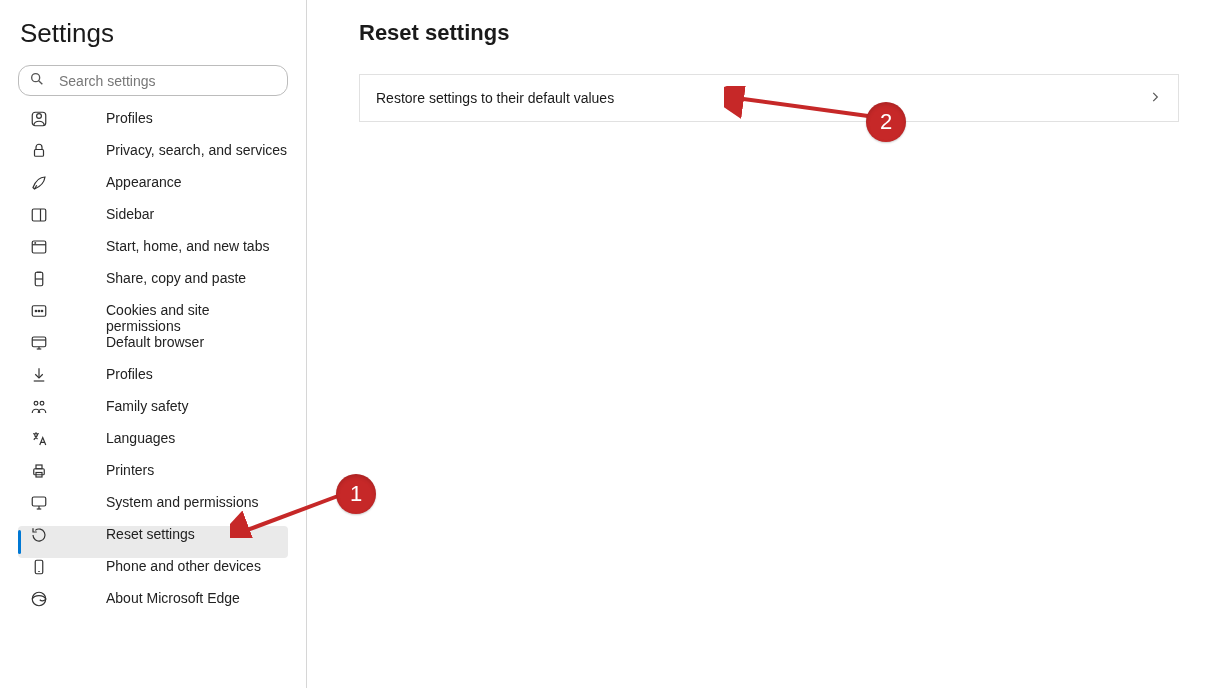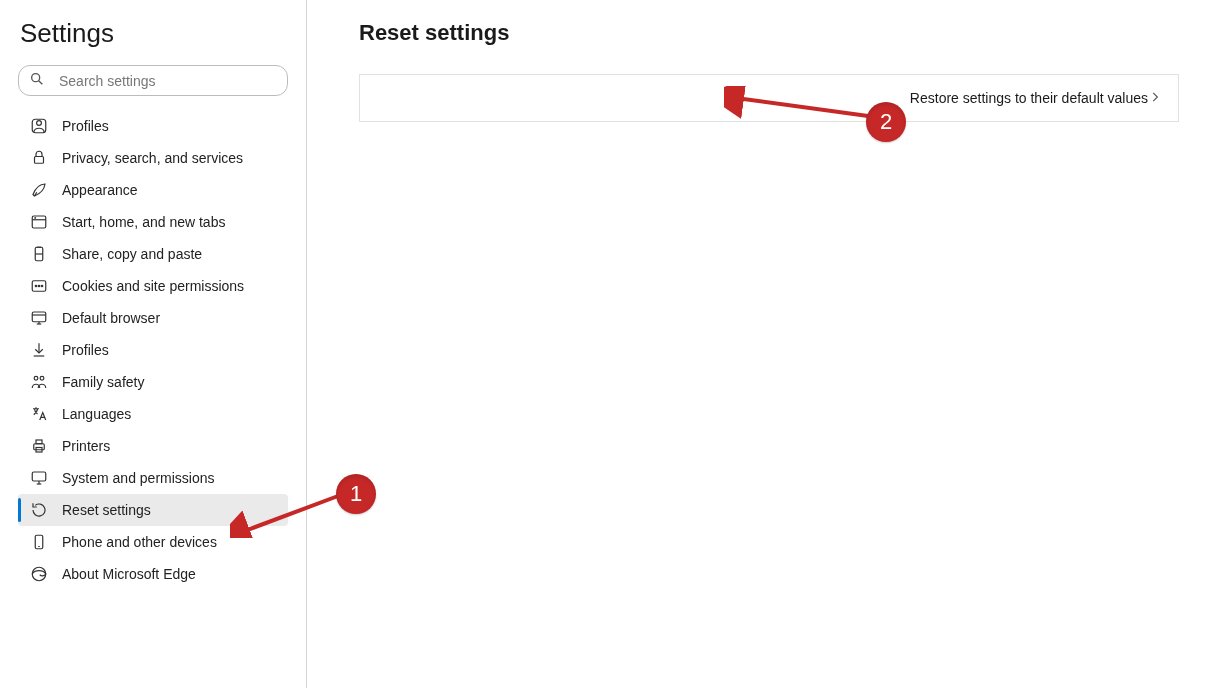--- a/index.html
+++ b/index.html
@@ -41,27 +41,27 @@
       flex: 1;
       margin-left: 14px;
       font-size: 14px;
       color: #333;
       background: transparent;
     }
     .search-box input::placeholder { color: #777; }
     .nav { list-style: none; padding: 0 18px 0 18px; }
     .nav-item {
       display: flex;
-      align-items: center;
       height: 32px;
       border-radius: 4px;
       cursor: pointer;
       padding-left: 12px;
       position: relative;
       color: #222;
+      gap: 44px;
     }
     .nav-item .icon {
       width: 18px;
       height: 18px;
       flex-shrink: 0;
       display: flex;
       align-items: center;
       justify-content: center;
       color: #333;
     }
@@ -78,21 +78,21 @@
       border-radius: 2px;
     }
     .main { flex: 1; padding: 20px 36px 0 52px; }
     .main-title { font-size: 22px; font-weight: 600; margin-bottom: 28px; }
     .card {
       border: 1px solid #e1e1e1;
       border-radius: 0;
       height: 48px;
       display: flex;
       align-items: center;
-      justify-content: flex-end;
+      justify-content: space-between;
       padding: 0 16px;
       cursor: pointer;
       font-size: 14px;
       background: #fff;
     }
     .card .chev { color: #555; }
     .annot {
       position: absolute;
       width: 40px;
       height: 40px;
@@ -152,20 +152,29 @@
           <span class="label">Privacy, search, and services</span>
         </li>
         <li class="nav-item">
           <span class="icon">
             <svg viewBox="0 0 24 24" fill="none" stroke="currentColor" stroke-width="1.6">
               <path d="M4 18c4-10 9-14 16-14-1 7-4 12-14 16l-2-2z"></path>
               <path d="M9 15l-3 5"></path>
             </svg>
           </span>
           <span class="label">Appearance</span>
+        </li>
+        <li class="nav-item">
+          <span class="icon">
+            <svg viewBox="0 0 24 24" fill="none" stroke="currentColor" stroke-width="1.6">
+              <rect x="3" y="4" width="18" height="16" rx="2"></rect>
+              <line x1="14" y1="4" x2="14" y2="20"></line>
+            </svg>
+          </span>
+          <span class="label">Sidebar</span>
         </li>
         <li class="nav-item">
           <span class="icon">
             <svg viewBox="0 0 24 24" fill="none" stroke="currentColor" stroke-width="1.6">
               <rect x="3" y="4" width="18" height="16" rx="2"></rect>
               <line x1="3" y1="9" x2="21" y2="9"></line>
               <circle cx="7" cy="6.5" r=".5"></circle>
             </svg>
           </span>
           <span class="label">Start, home, and new tabs</span>

